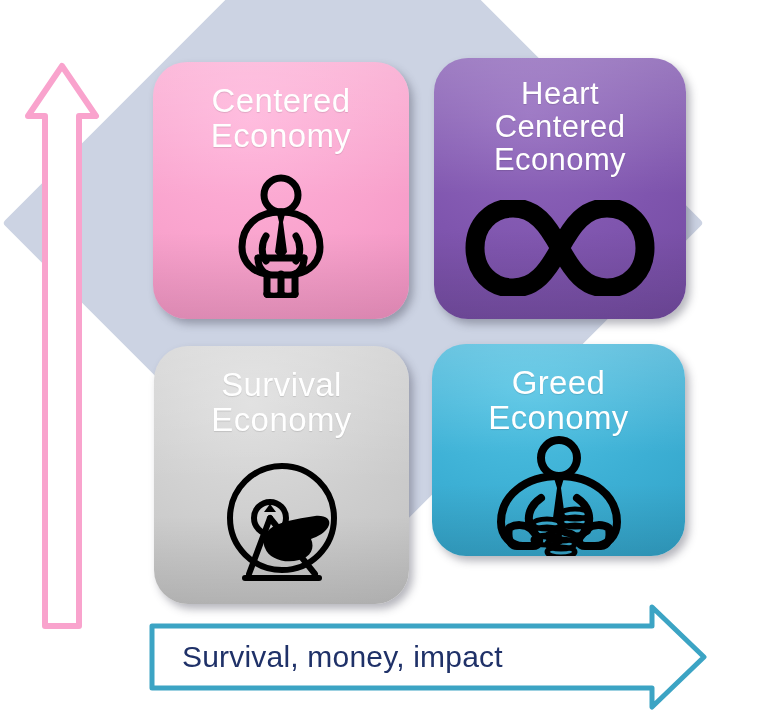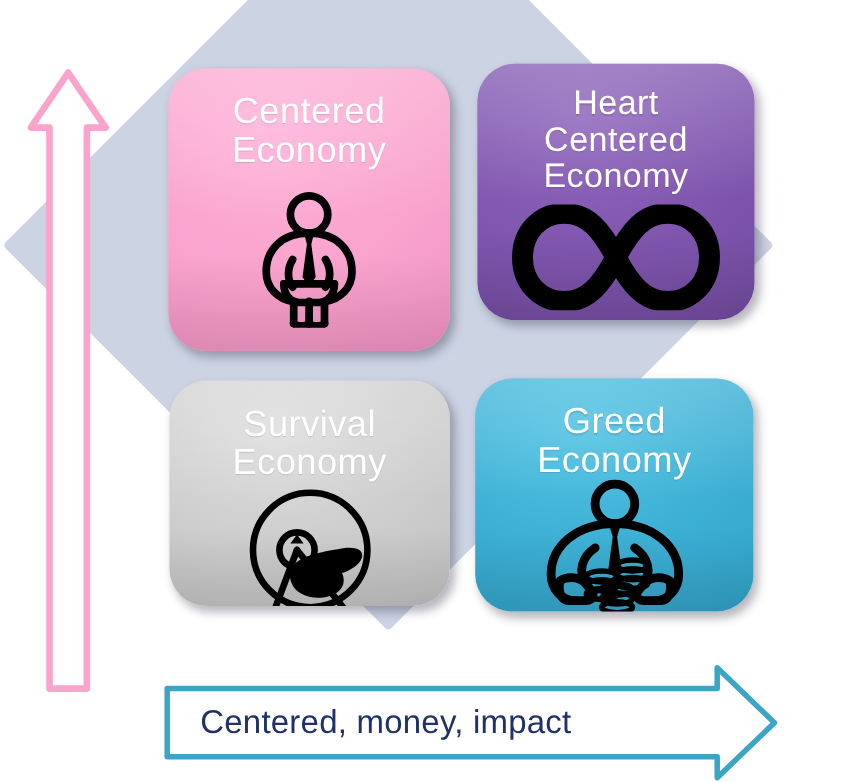--- a/index.html
+++ b/index.html
@@ -54,23 +54,23 @@
     white-space:pre-line;
   }
   .icon-wrap{
     position:relative;z-index:3;
     flex:1;display:flex;align-items:center;justify-content:center;
     width:100%;
   }
 
   #card-bohemian{left:153px;top:62px;width:256px;height:257px;
     background:radial-gradient(120% 110% at 38% 22%, #ffb3da 0%, #f9a3cd 48%, #f08ec0 100%);}
-  #card-heart{left:434px;top:58px;width:252px;height:233px;
+  #card-heart{left:434px;top:58px;width:252px;height:261px;
     background:radial-gradient(120% 110% at 38% 22%, #9168bd 0%, #7f55ae 48%, #6f479c 100%);justify-content:center;}
-  #card-survival{left:154px;top:346px;width:255px;height:205px;
+  #card-survival{left:154px;top:346px;width:255px;height:258px;
     background:radial-gradient(120% 110% at 38% 22%, #dedede 0%, #cdcdcd 48%, #bdbdbd 100%);align-items:center;}
   #card-greed{left:432px;top:344px;width:253px;height:212px;
     background:radial-gradient(120% 110% at 38% 22%, #4fc2e3 0%, #3cafd4 48%, #2e9dc3 100%);}
 
   #card-bohemian .card-title{font-size:33px;}
   #card-heart .card-title{font-size:31px;margin-top:20px;}
   #card-survival .card-title{font-size:33px;}
   #card-greed .card-title{font-size:33px;}
 
   .icon-svg{display:block;}
@@ -205,15 +205,15 @@
       <path d="M38 4 L72 54 L55 54 L55 564 L21 564 L21 54 L4 54 Z" fill="#ffffff" stroke="#f9a3cd" stroke-width="6" stroke-linejoin="round"></path>
     </svg>
   </div>
   <div class="v-label">Happiness, meaning, love</div>
 
   <div class="h-arrow">
     <svg width="560" height="106" viewBox="0 0 560 106">
       <path d="M4 22 L504 22 L504 3 L556 53 L504 103 L504 84 L4 84 Z" fill="#ffffff" stroke="#3ca4c4" stroke-width="5" stroke-linejoin="round"></path>
     </svg>
   </div>
-  <div class="h-label">Centered, money, impact</div>
+  <div class="h-label">Survival, money, impact</div>
 
 </div>
 
 </body></html>

